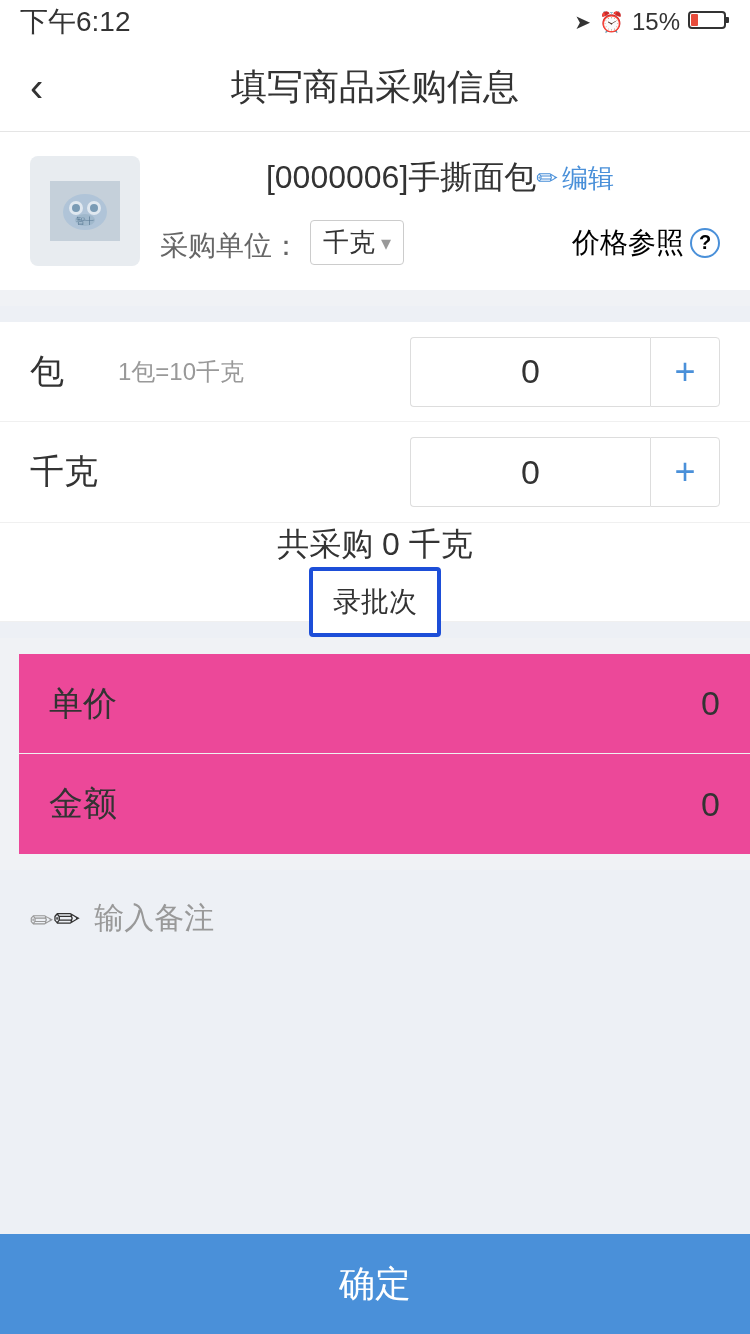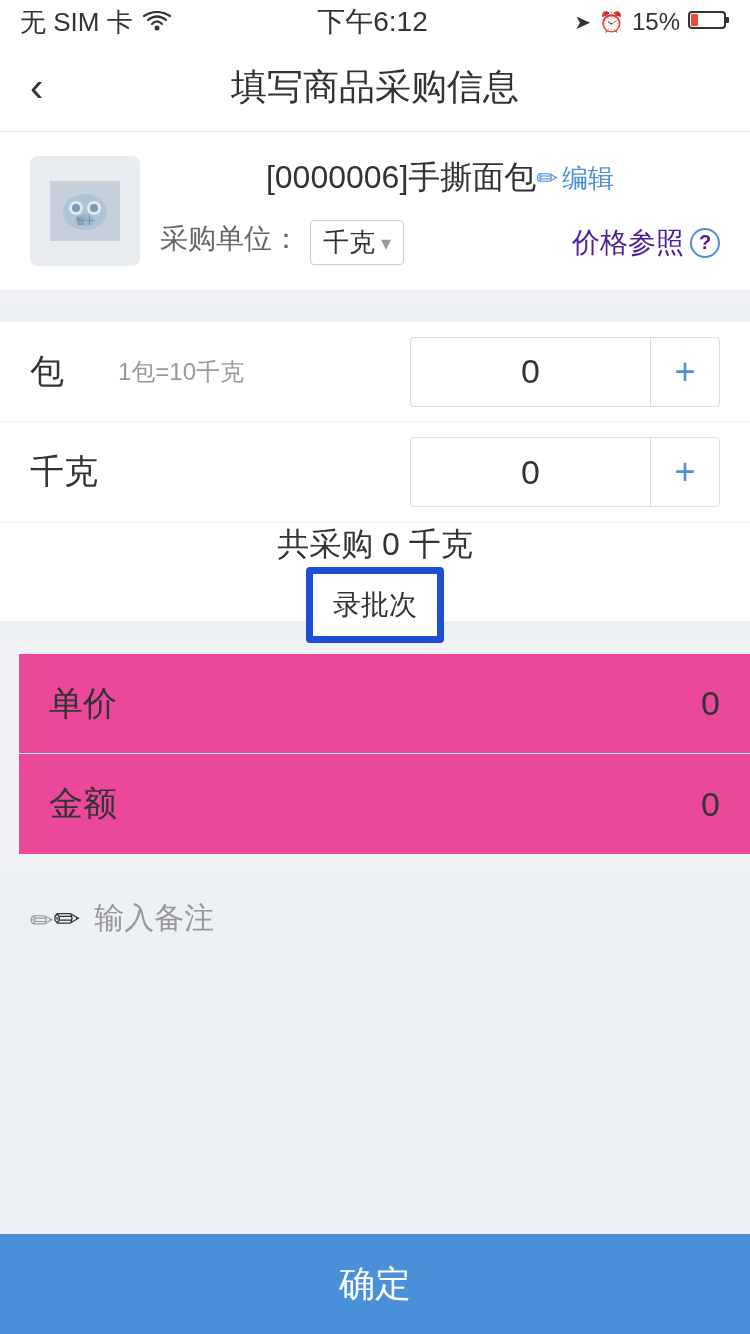--- a/index.html
+++ b/index.html
@@ -138,21 +138,21 @@
       background: #fff;
       cursor: pointer;
     }
     .unit-select-arrow {
       margin-left: 6px;
       font-size: 20px;
       color: #999;
     }
     .price-ref {
       font-size: 28px;
-      color: #4c1d95;
+      color: #000000;
       display: flex;
       align-items: center;
       gap: 6px;
       cursor: pointer;
     }
     .price-ref-help {
       width: 30px;
       height: 30px;
       border: 2px solid #4a90d9;
       border-radius: 50%;
@@ -232,21 +232,21 @@
       padding: 0 30px;
       height: 100px;
       background: #fff;
       flex-direction: column;
     }
     .total-label {
       font-size: 32px;
       color: #333;
     }
     .record-batch-btn {
-      border: 7px solid #1d4ed8;
+      border: 4px solid #1d4ed8;
       border-radius: 4px;
       padding: 12px 20px;
       font-size: 28px;
       color: #333;
       background: #fff;
       cursor: pointer;
     }
 
     
     .info-section {
@@ -312,32 +312,20 @@
       font-size: 36px;
       color: #fff;
       font-weight: 500;
     }
     .pencil-icon::before { content: "✏"; font-size: 28px; color: #999; }
   </style>
 </head>
 <body>
 
 <div class="status-bar">
-  <div class="status-bar-left">
-    <span>无 SIM 卡</span>
-    <span>
-      <svg width="28" height="20" viewBox="0 0 28 20">
-        <path d="M14 16 Q14 16 14 16" fill="#333"></path>
-        <circle cx="14" cy="17" r="2.5" fill="#333"></circle>
-        <path d="M9 13 Q14 8 19 13" stroke="#333" stroke-width="2.2" fill="none" stroke-linecap="round"></path>
-        <path d="M5 9 Q14 2 23 9" stroke="#333" stroke-width="2.2" fill="none" stroke-linecap="round"></path>
-        <path d="M1 5 Q14 -3 27 5" stroke="#333" stroke-width="2.2" fill="none" stroke-linecap="round"></path>
-      </svg>
-    </span>
-  </div>
   <div class="status-bar-center">下午6:12</div>
   <div class="status-bar-right">
     <span style="font-size:20px;">➤</span>
     <span style="font-size:20px;">⏰</span>
     <span style="font-size:24px;">15%</span>
     <span>
       <svg width="42" height="20" viewBox="0 0 42 20">
         <rect x="1" y="2" width="36" height="16" rx="3" ry="3" stroke="#333" stroke-width="2" fill="none"></rect>
         <rect x="37" y="7" width="4" height="6" rx="1" fill="#333"></rect>
         <rect x="3" y="4" width="7" height="12" rx="1" fill="#e74c3c"></rect>
@@ -368,21 +356,21 @@
   </div>
   <div class="product-info">
     <div class="product-name-row">
       <div class="product-name">[0000006]手撕面包</div>
       <div class="product-edit">
         <span>✏</span>
         <span>编辑</span>
       </div>
     </div>
     <div class="product-unit-row">
-      <div style="display:flex;align-items:flex-start;">
+      <div style="display:flex;align-items:flex-end;">
         <span class="product-unit-label">采购单位：</span>
         <div class="unit-select">
           <span>千克</span>
           <span class="unit-select-arrow">▾</span>
         </div>
       </div>
       <div class="price-ref">
         <span>价格参照</span>
         <div class="price-ref-help">?</div>
       </div>

